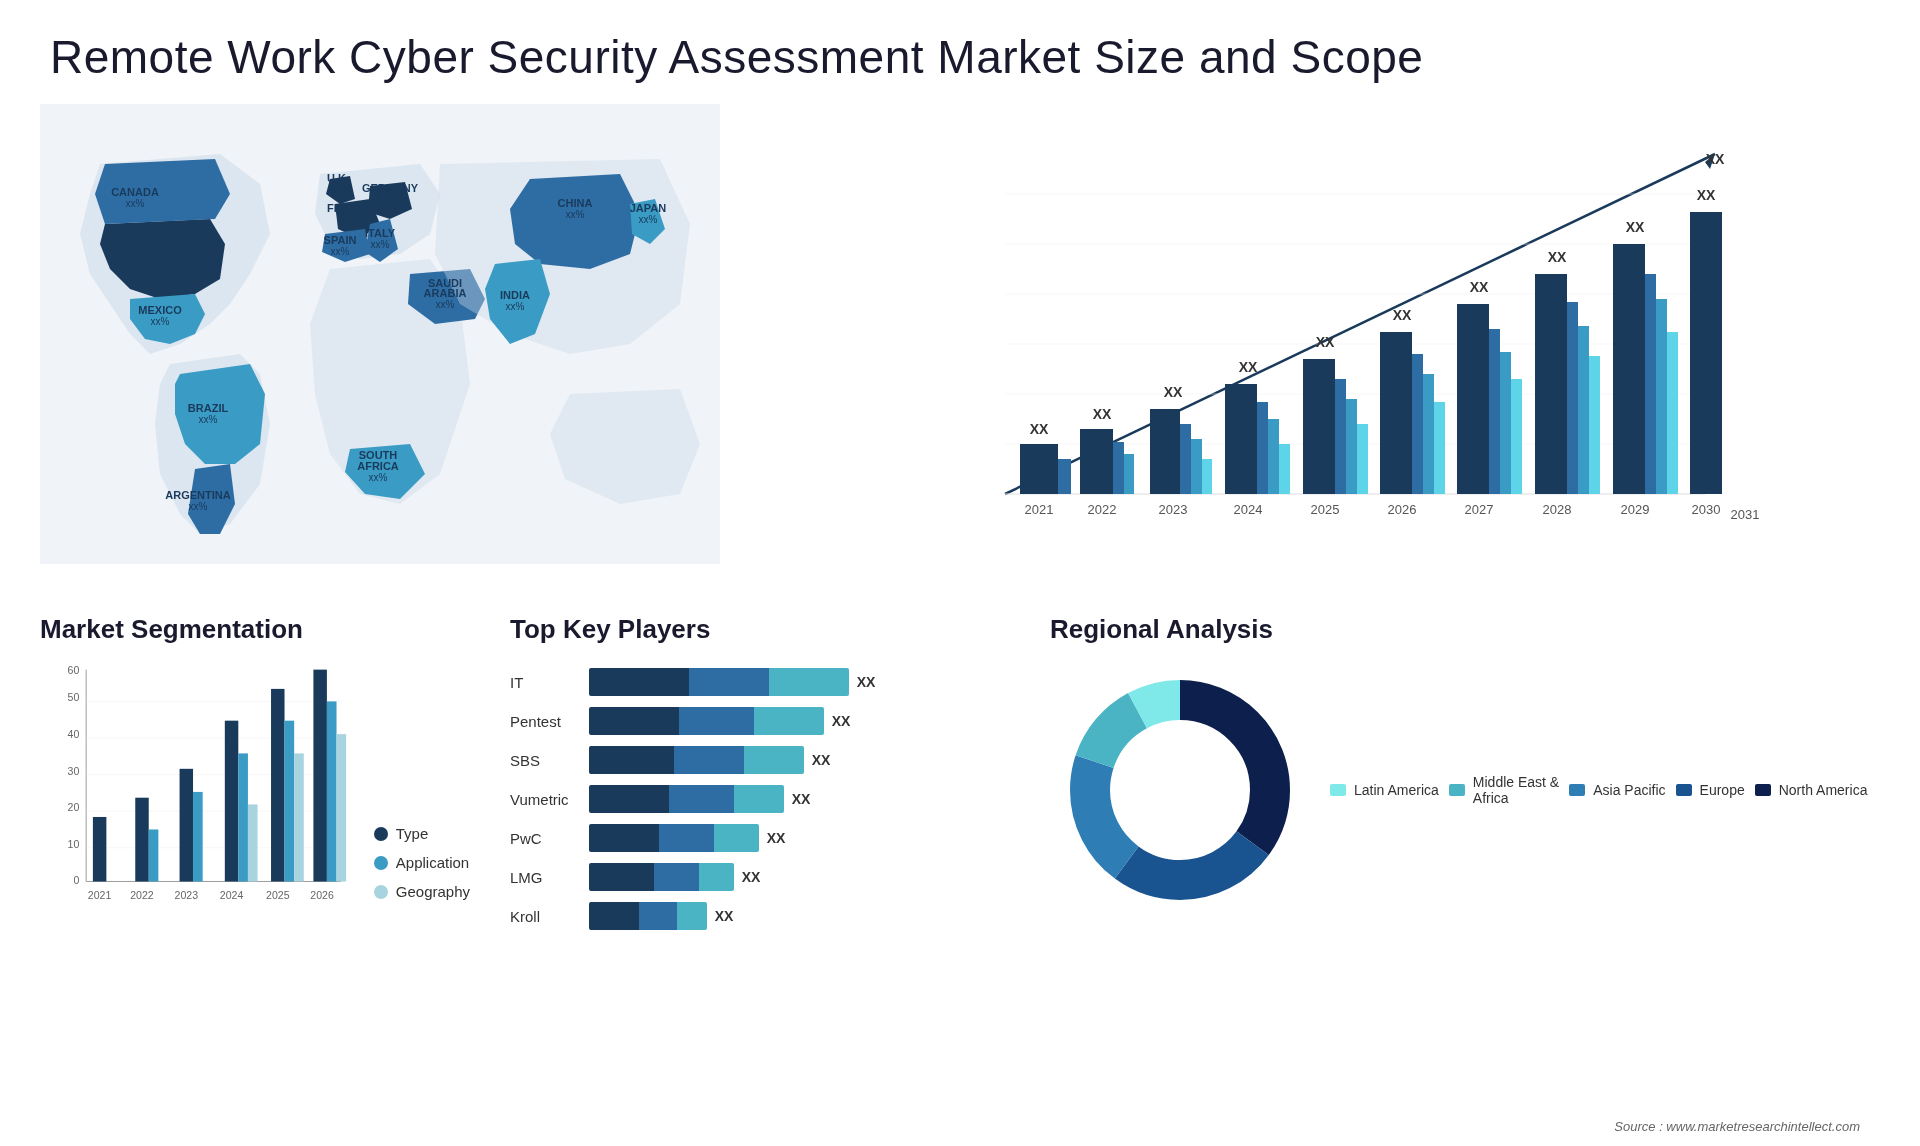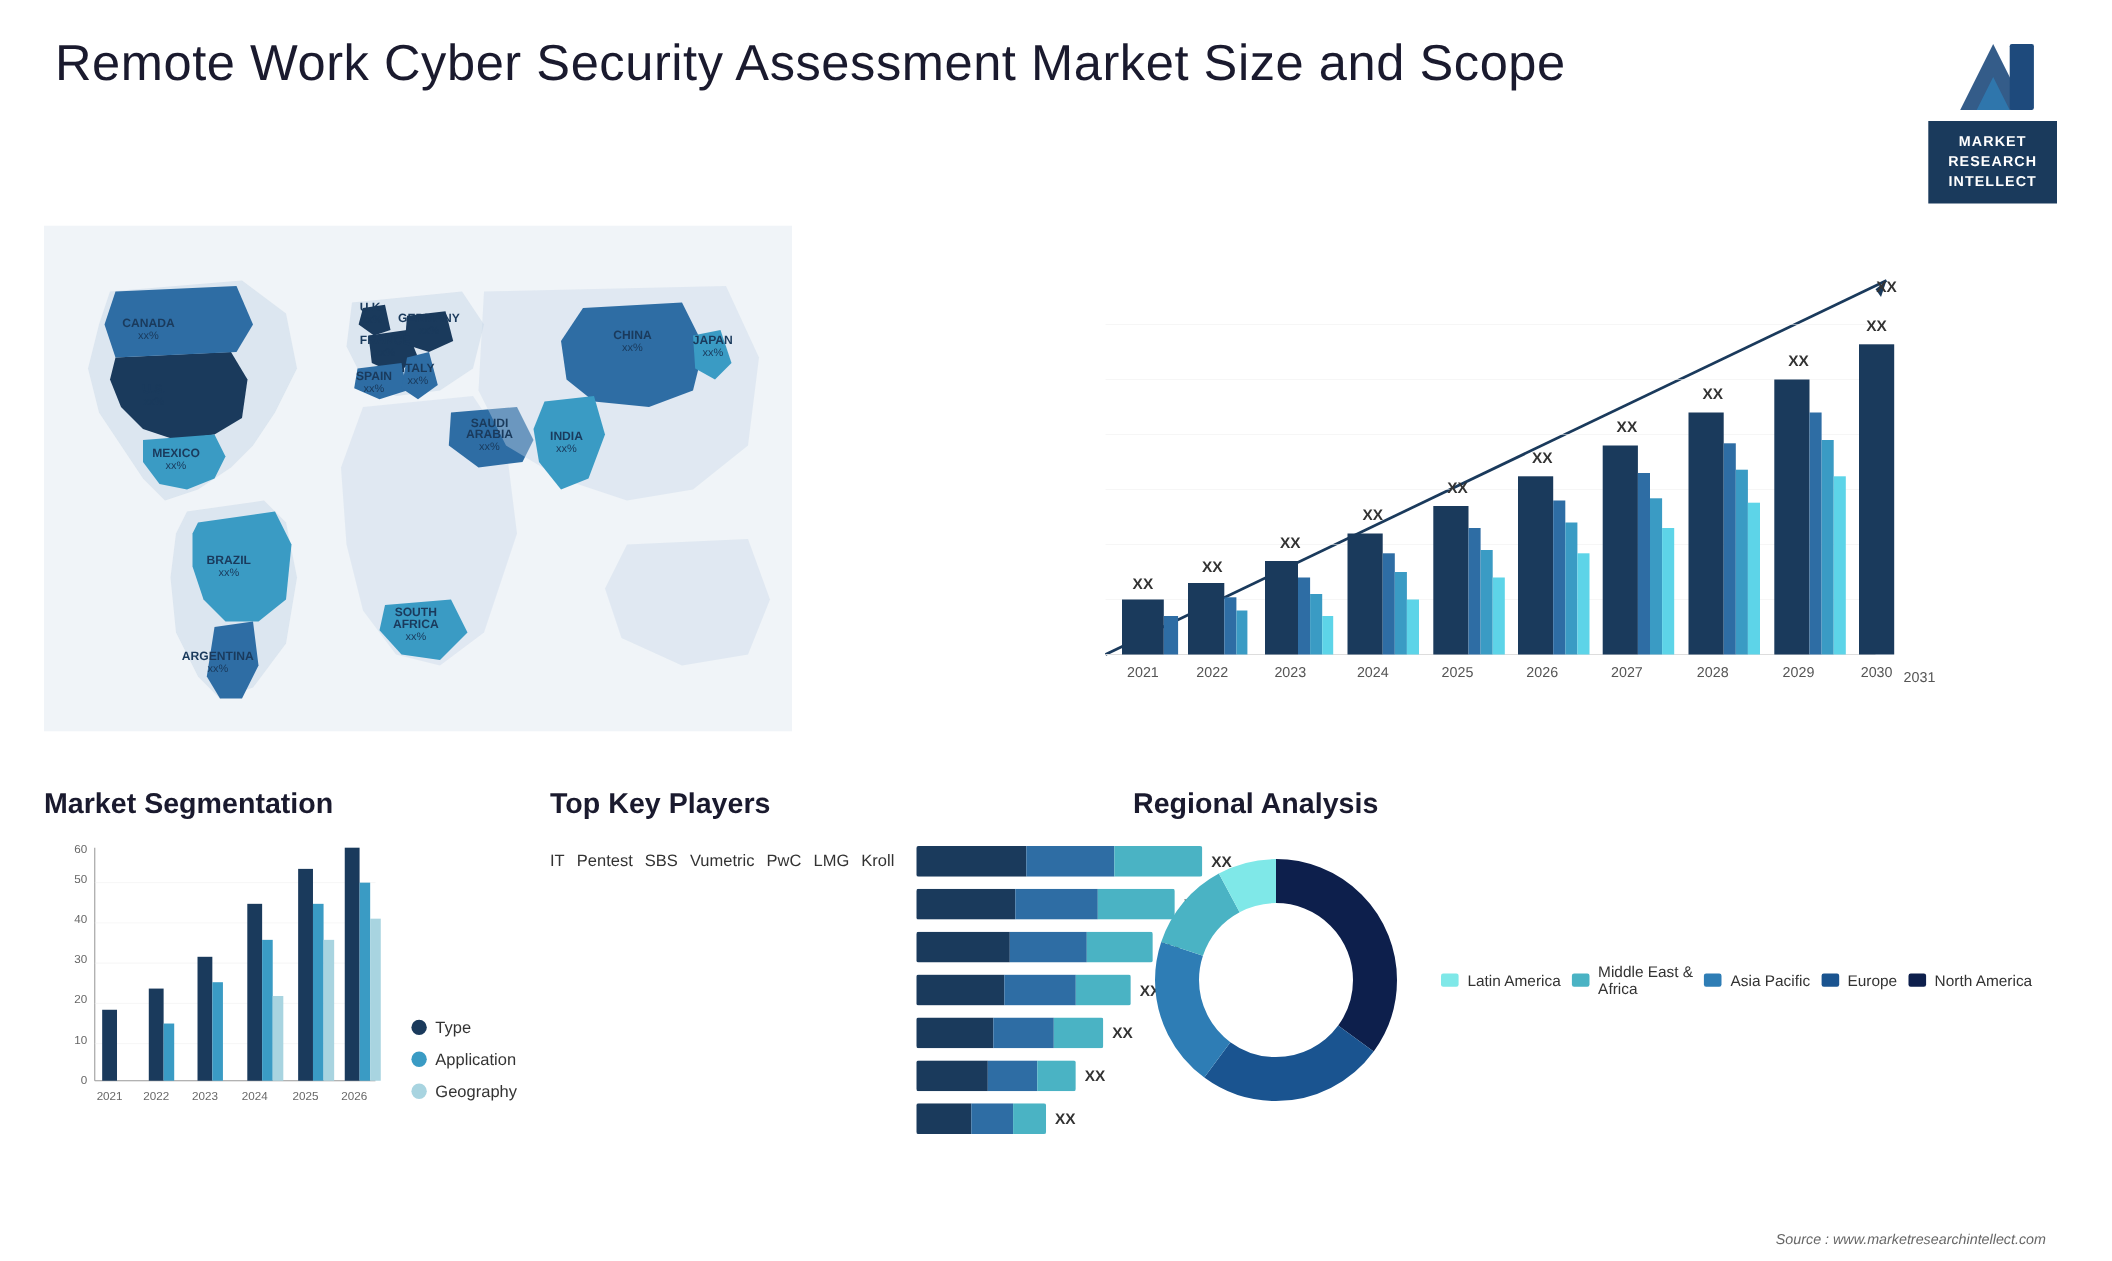--- a/index.html
+++ b/index.html
@@ -127,21 +127,21 @@
       flex-shrink: 0;
     }
 
     
     .players-wrapper {
       display: flex;
       gap: 20px;
     }
     .players-labels {
       display: flex;
-      flex-direction: row;
+      flex-direction: column;
       gap: 11px;
       padding-top: 8px;
     }
     .player-label {
       font-size: 15px;
       color: #333;
       height: 28px;
       display: flex;
       align-items: center;
     }
@@ -207,32 +207,20 @@
     .map-val {
       font-size: 10px;
       fill: #1a3a5c;
     }
   </style>
 </head>
 <body>
 
 <div class="header">
   <h1 class="page-title">Remote Work Cyber Security Assessment Market Size and Scope</h1>
-  <div class="logo-area">
-    <svg width="80" height="80" viewBox="0 0 80 80">
-      <polygon points="10,70 40,10 70,70" fill="#1e4a7c" opacity="0.9"></polygon>
-      <polygon points="25,70 40,40 55,70" fill="#2e7db5" opacity="0.8"></polygon>
-      <rect x="55" y="10" width="22" height="60" fill="#1e4a7c" rx="2"></rect>
-    </svg>
-    <div class="logo-box">
-      <div>MARKET</div>
-      <div>RESEARCH</div>
-      <div>INTELLECT</div>
-    </div>
-  </div>
 </div>
 
 <div class="top-row" style="display:flex; width:100%; padding: 0 40px; gap:30px; margin-bottom:10px;">
 
   <div class="map-section">
     <svg viewBox="0 0 680 460" width="680" height="460" style="display:block;">
 
       <rect width="680" height="460" fill="#f0f4f8"></rect>
 
       <path d="M60,60 L180,50 L220,80 L230,130 L210,170 L190,200 L170,220 L140,240 L110,250 L90,230 L70,200 L50,170 L40,130 L50,90 Z" fill="#c8d8e8" opacity="0.5"></path>
@@ -404,21 +392,21 @@
       <rect x="765" y="108" width="32" height="282" fill="#1a3a5c"></rect>
       <text x="781" y="96" text-anchor="middle" font-size="14" font-weight="bold" fill="#333">XX</text>
       <text x="781" y="410" text-anchor="middle" font-size="13" fill="#555">2030</text>
 
       <text x="790" y="60" text-anchor="middle" font-size="14" font-weight="bold" fill="#333">XX</text>
       <text x="820" y="415" text-anchor="middle" font-size="13" fill="#555">2031</text>
     </svg>
   </div>
 </div>
 
-<div class="bottom-row" style="display:flex; width:100%; padding: 0 40px; gap:30px;">
+<div class="bottom-row" style="display:flex; width:100%; padding: 0 40px; gap:40px;">
 
   <div class="segmentation-section">
     <h2 class="section-title">Market Segmentation</h2>
     <div class="seg-chart-wrapper">
       <svg class="seg-svg" viewBox="0 0 320 270">
 
         <line x1="45" y1="10" x2="45" y2="230" stroke="#999" stroke-width="1"></line>
         <line x1="45" y1="230" x2="310" y2="230" stroke="#999" stroke-width="1"></line>
 
         <text x="38" y="233" text-anchor="end" font-size="11" fill="#666">0</text>

